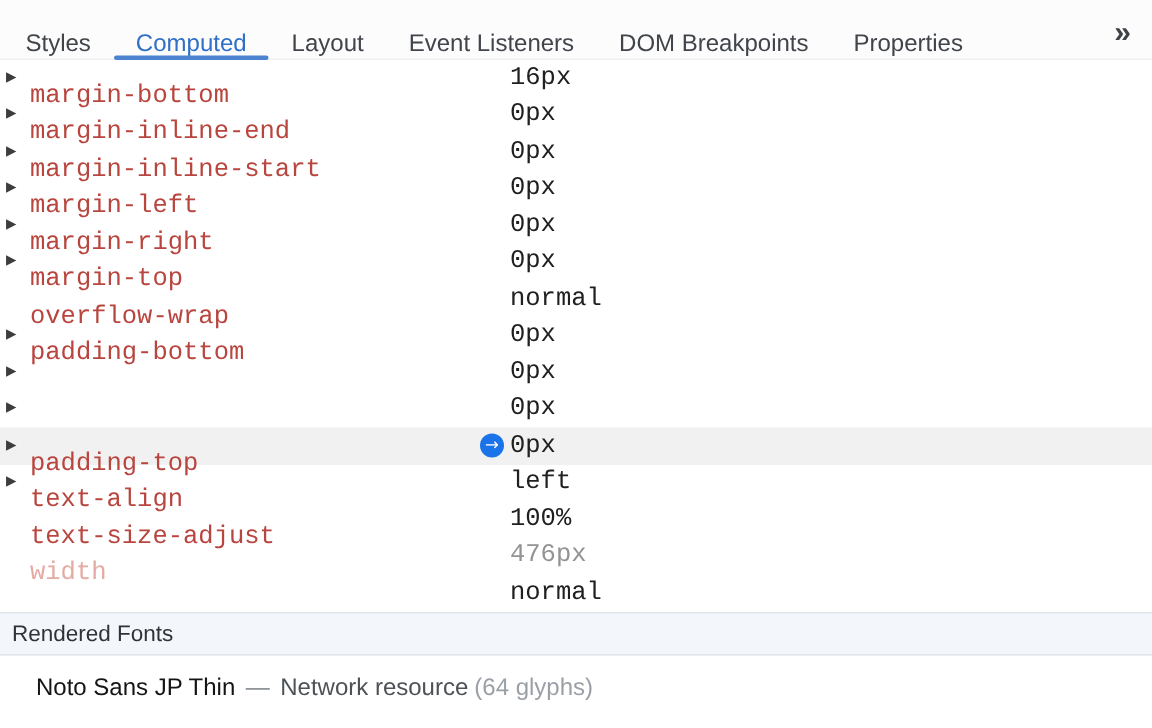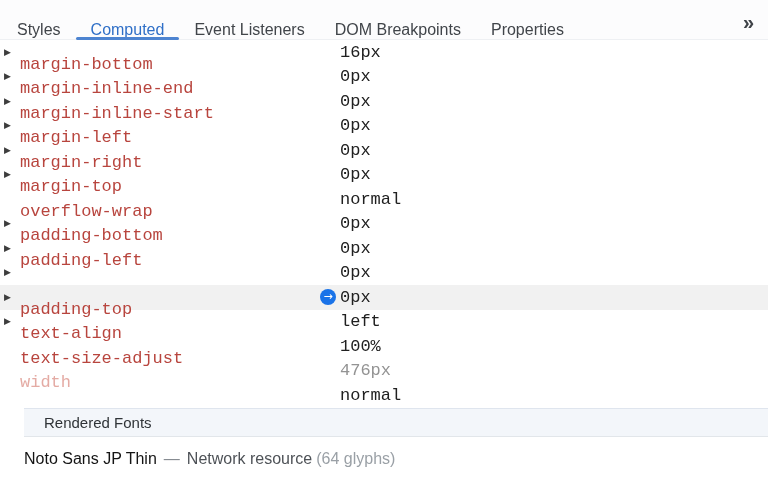--- a/index.html
+++ b/index.html
@@ -91,42 +91,42 @@
   }
 
   
   .fonts-header {
     height: 29px;
     background: #f3f6fa;
     border-top: 1px solid #dfe5ee;
     border-bottom: 1px solid #e2e6ea;
     display: flex;
     align-items: center;
-    padding-left: 20px;
+    padding-left: 8px;
     font-size: 15px;
     color: #2f3337;
-    margin-left: 24px;
   }
   .font-item {
     padding: 13px 0 0 24px;
     font-size: 16px;
     white-space: nowrap;
   }
   .font-name { font-weight: normal; color: #141414; }
   .sep { color: #84898f; margin: 0 7px; }
   .src { color: #4e5257; }
   .glyphs { color: #9aa0a6; margin-left: 4px; }
 </style>
 </head>
 <body>
 
 <div class="tabbar">
   <div id="tabs" class="tabs">
       <span class="tab">Styles</span>
       <span class="tab selected">Computed</span>
+      <span class="tab">Layout</span>
       <span class="tab">Event Listeners</span>
       <span class="tab">DOM Breakpoints</span>
       <span class="tab">Properties</span>
     </div>
   <span class="more">»</span>
 </div>
 
 <div id="rows" class="rows">
     <div class="row">
       <span class="twisty">▶</span>
@@ -163,21 +163,20 @@
       <span class="pname">overflow-wrap</span>
       <span class="pval">normal</span>
     </div>
     <div class="row">
       <span class="twisty">▶</span>
       <span class="pname">padding-bottom</span>
       <span class="pval">0px</span>
     </div>
     <div class="row">
       <span class="twisty">▶</span>
-      <span class="pname">padding-left</span>
       <span class="pval">0px</span>
     </div>
     <div class="row">
       <span class="twisty">▶</span>
       <span class="pval">0px</span>
     </div>
     <div class="row hl">
       <span class="twisty">▶</span>
       <span class="pname">padding-top</span>
       <span class="navicon">→</span>

